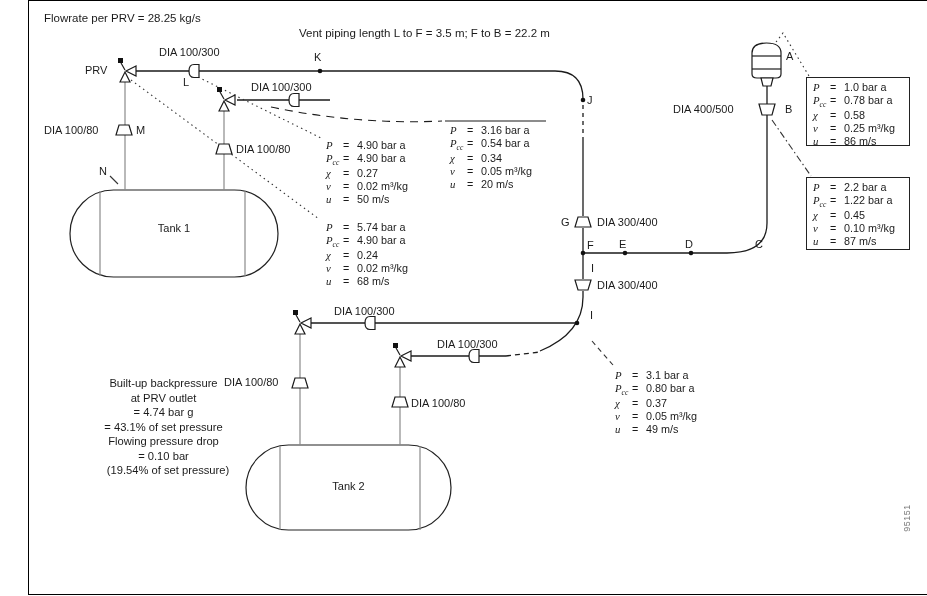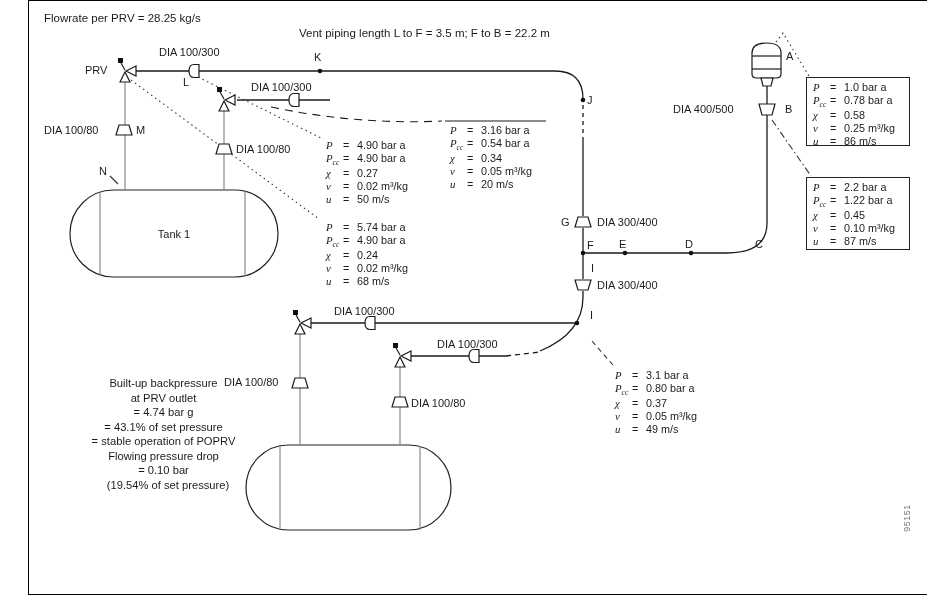--- a/index.html
+++ b/index.html
@@ -137,40 +137,41 @@
   <div class="lbl" style="left:131px;top:46px">DIA 100/300</div>
   <div class="lbl" style="left:155px;top:76px">L</div>
   <div class="lbl" style="left:286px;top:51px">K</div>
   <div class="lbl" style="left:223px;top:81px">DIA 100/300</div>
   <div class="lbl" style="left:559px;top:94px">J</div>
 
   <div class="lbl" style="left:16px;top:124px">DIA 100/80</div>
   <div class="lbl" style="left:108px;top:124px">M</div>
   <div class="lbl" style="left:71px;top:165px">N</div>
   <div class="lbl" style="left:208px;top:143px">DIA 100/80</div>
-  <div class="lbl tanklbl" style="left:42px;top:228px;width:208px">Tank 1</div>
+  <div class="lbl tanklbl" style="left:42px;top:222px;width:208px">Tank 1</div>
 
   <div class="lbl" style="left:758px;top:50px">A</div>
   <div class="lbl" style="left:645px;top:103px">DIA 400/500</div>
   <div class="lbl" style="left:757px;top:103px">B</div>
 
   <div class="lbl" style="left:533px;top:216px">G</div>
   <div class="lbl" style="left:569px;top:216px">DIA 300/400</div>
   <div class="lbl" style="left:559px;top:239px">F</div>
   <div class="lbl" style="left:591px;top:238px">E</div>
   <div class="lbl" style="left:657px;top:238px">D</div>
   <div class="lbl" style="left:727px;top:238px">C</div>
   <div class="lbl" style="left:569px;top:279px">DIA 300/400</div>
   <div class="lbl" style="left:563px;top:262px">I</div>
   <div class="lbl" style="left:562px;top:309px">I</div>
 
   <div class="lbl" style="left:306px;top:305px">DIA 100/300</div>
   <div class="lbl" style="left:409px;top:338px">DIA 100/300</div>
   <div class="lbl" style="left:196px;top:376px">DIA 100/80</div>
   <div class="lbl" style="left:383px;top:397px">DIA 100/80</div>
+  <div class="lbl tanklbl" style="left:218px;top:480px;width:205px">Tank 2</div>
 
   <div class="databox" style="left:298px;top:139px">
       <div class="dbrow">
         <span class="dvar">P</span>
         <span>=</span>
         <span>4.90 bar a</span>
       </div>
       <div class="dbrow">
         <span class="dvar">P<sub>cc</sub></span>
         <span>=</span>
@@ -326,21 +327,20 @@
         <span>=</span>
         <span>49 m/s</span>
       </div>
     </div>
 
   <div class="notes">
     <div class="nline">Built-up backpressure</div>
     <div class="nline">at PRV outlet</div>
     <div class="nline">= 4.74 bar g</div>
     <div class="nline">= 43.1% of set pressure</div>
-    <div class="nline">= stable operation of POPRV</div>
     <div class="nline">Flowing pressure drop</div>
     <div class="nline">= 0.10 bar</div>
     <div class="nline indent">(19.54% of set pressure)</div>
   </div>
 
   <div class="figno">95151</div>
 
   <div id="frame"></div>
 </div>
 

